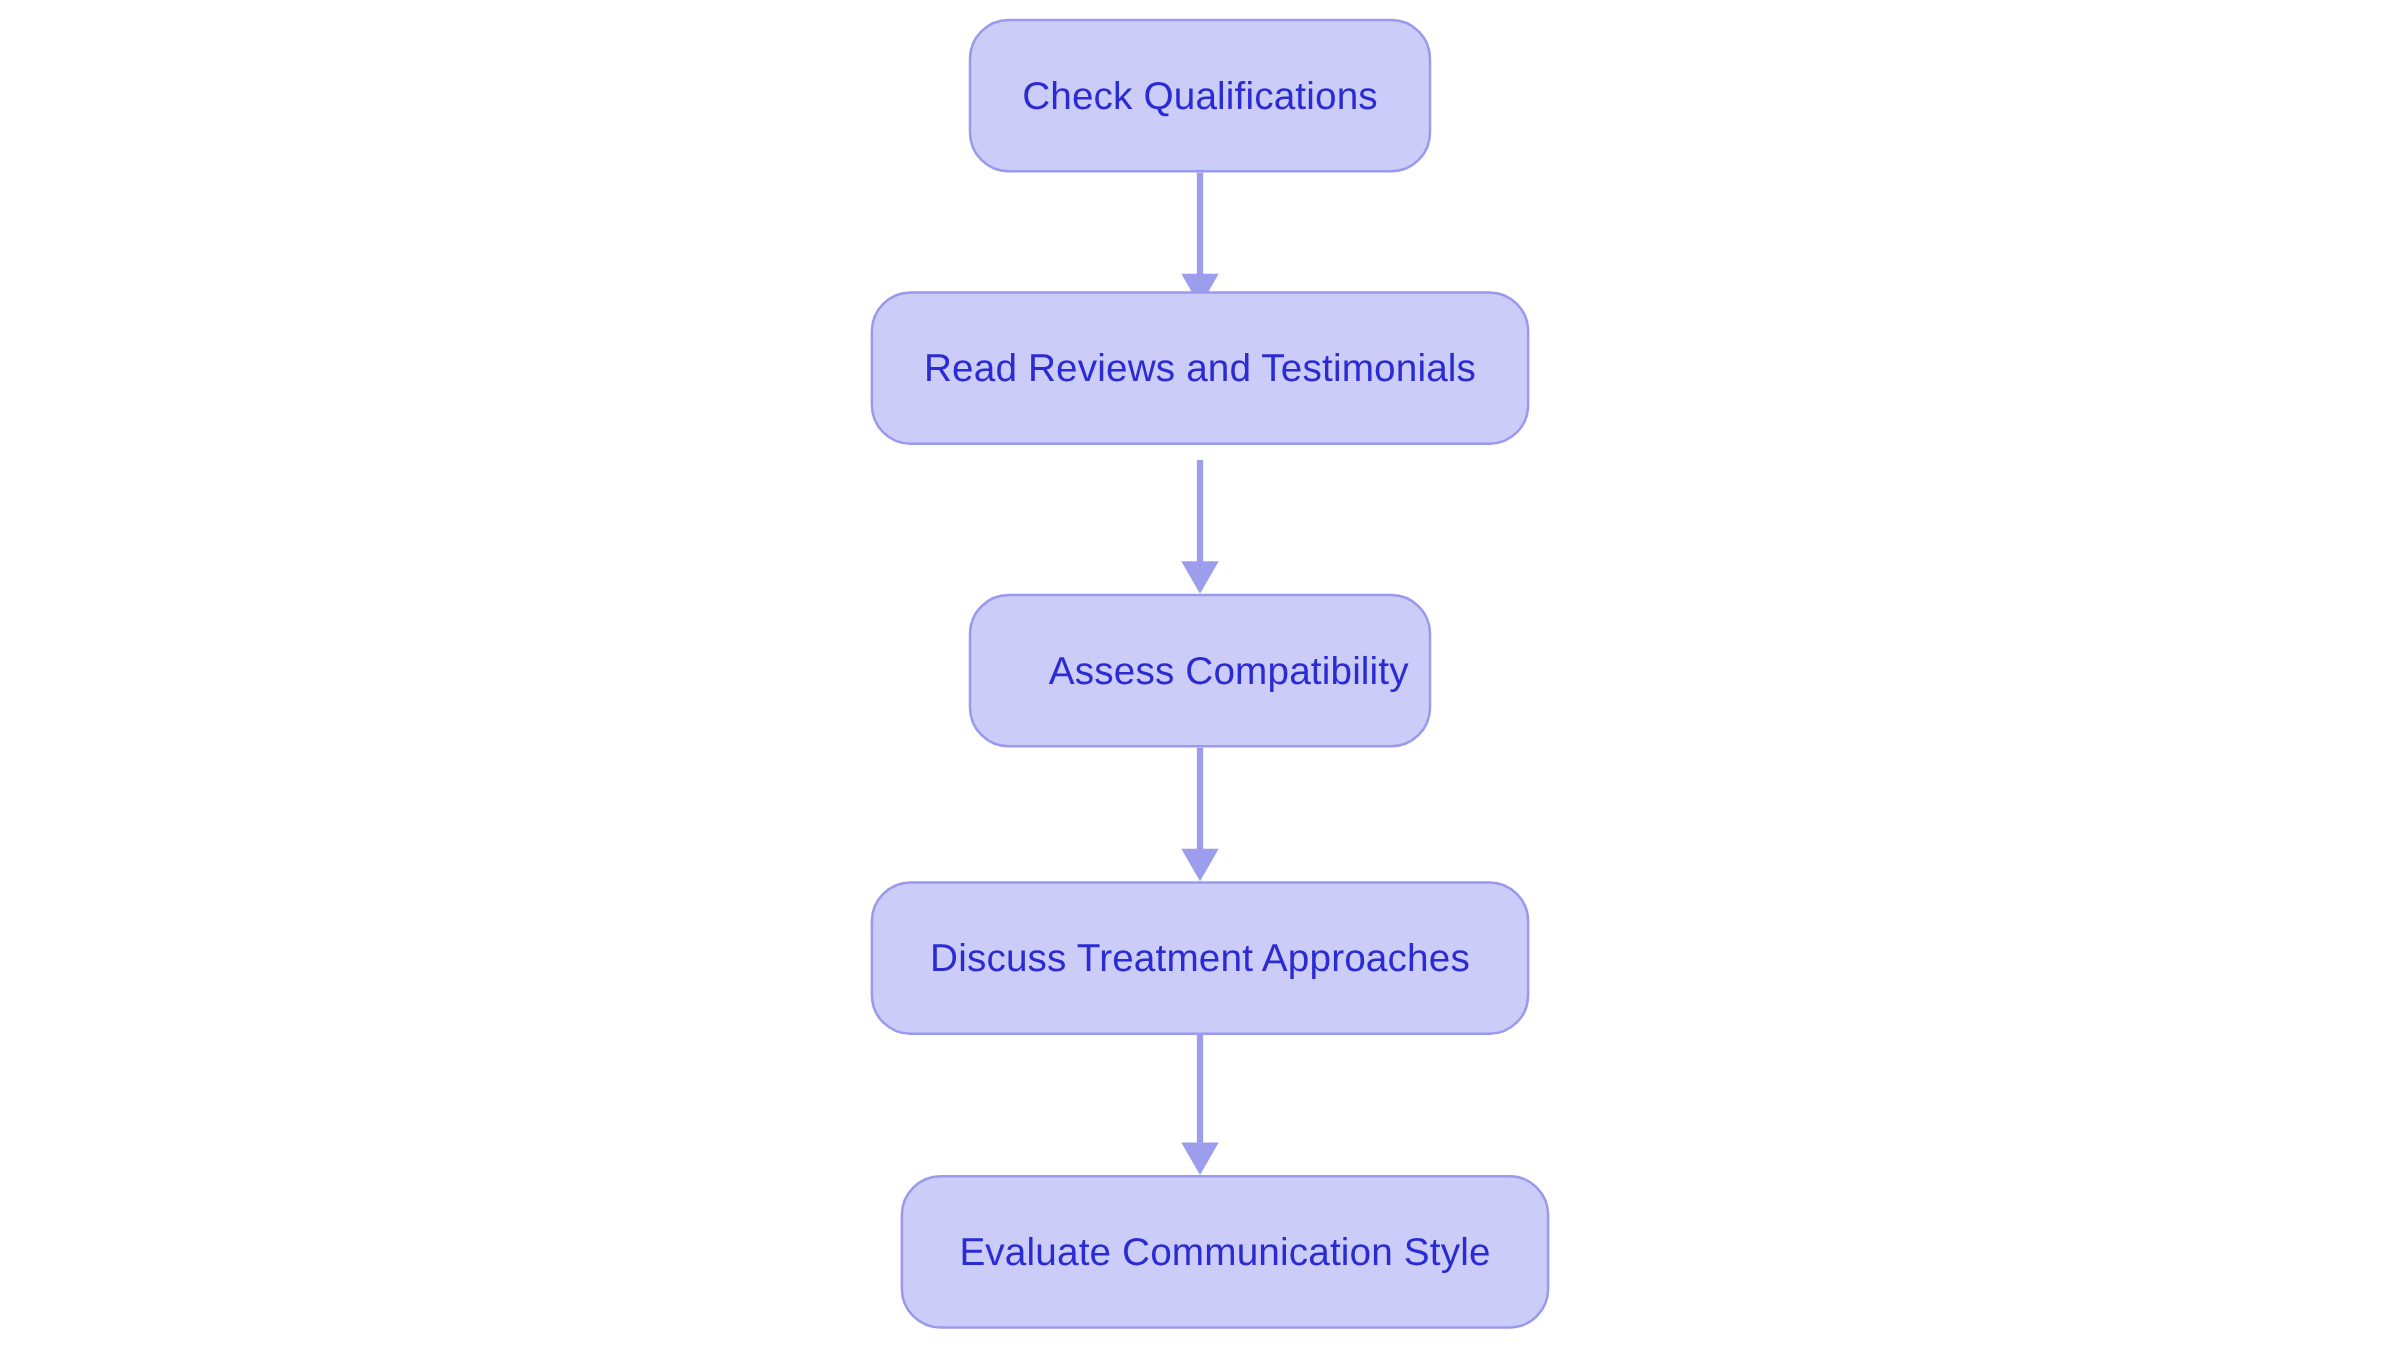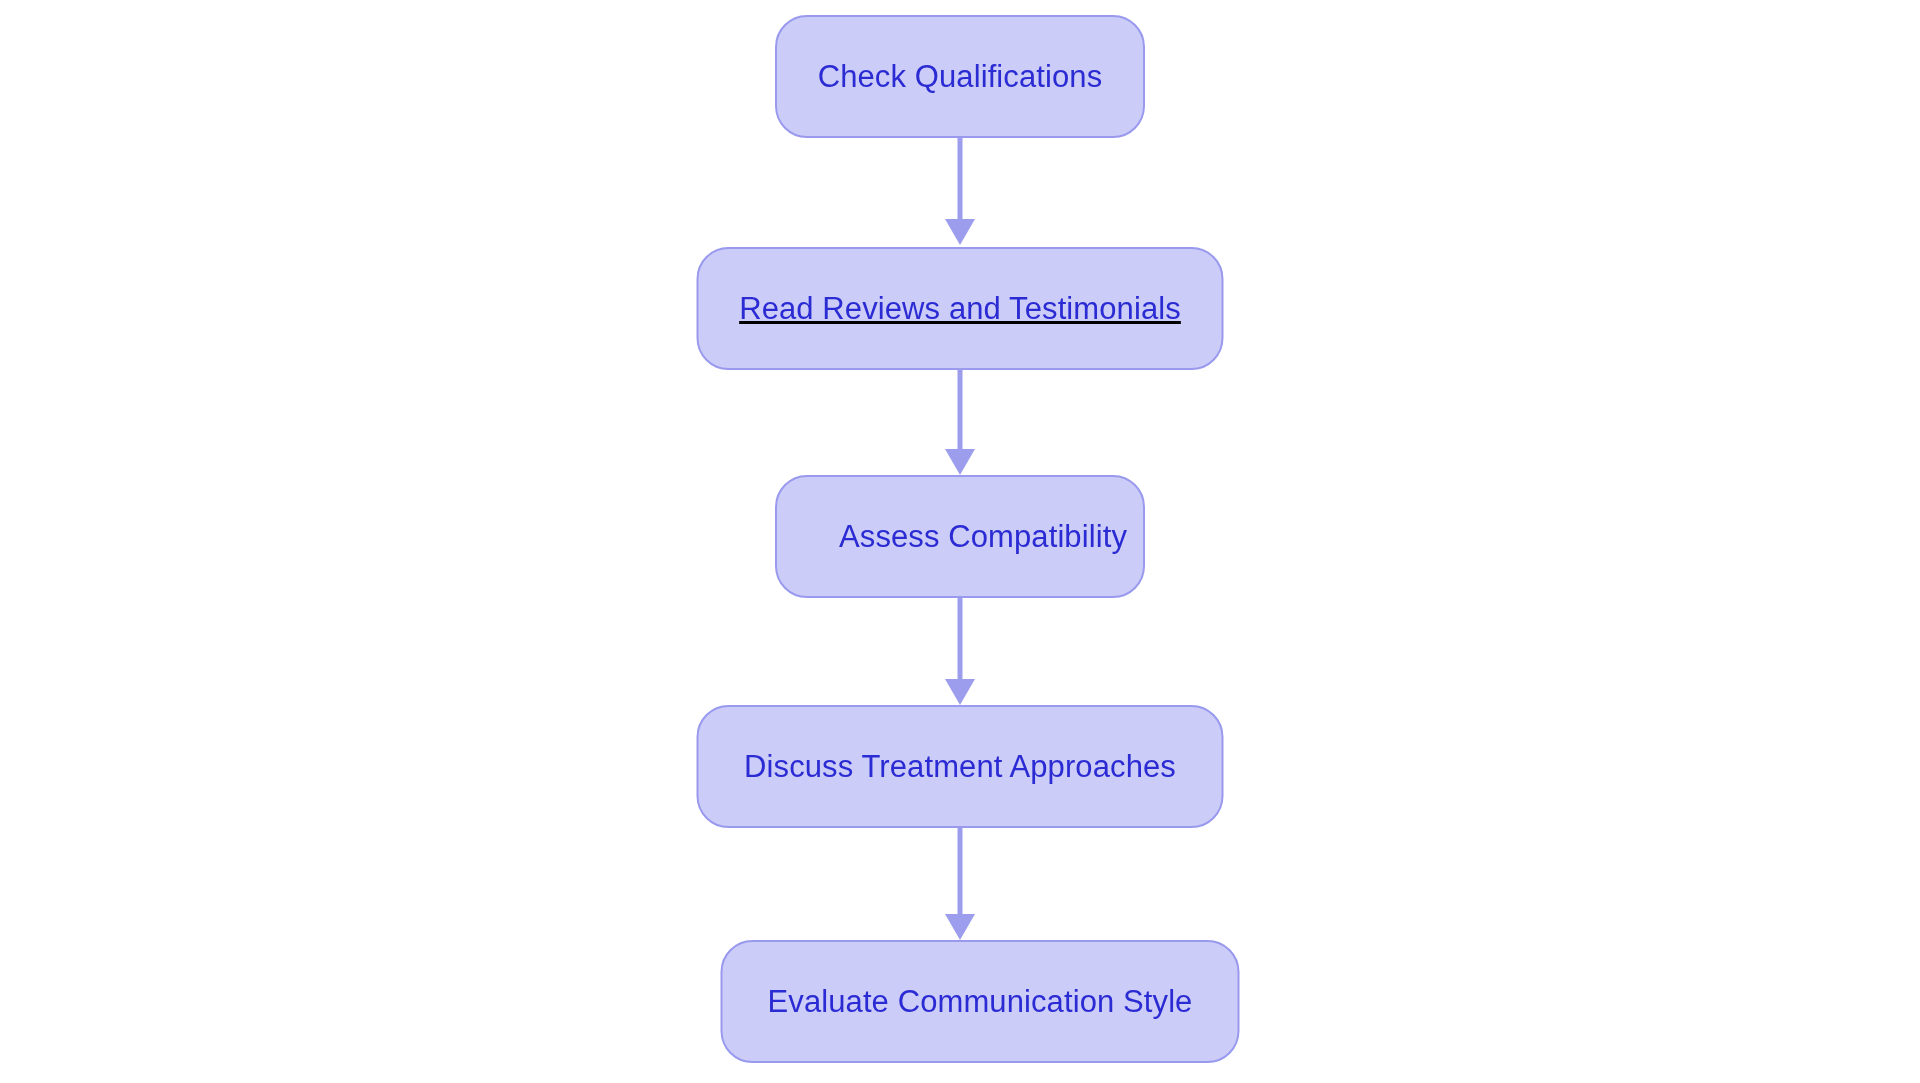--- a/index.html
+++ b/index.html
@@ -41,21 +41,21 @@
     font-size: 31px;
     font-weight: 400;
     line-height: 1;
     letter-spacing: 0.1px;
     white-space: nowrap;
     user-select: none;
   }
 
   
   #node-0 { top: 15px;  width: 370px; }
-  #node-1 { top: 247px; width: 527px; text-decoration: underline; }
+  #node-1 { top: 233px; width: 527px; }
   #node-2 { top: 475px; width: 370px; padding-left: 46px; }
   #node-3 { top: 705px; width: 527px; }
   #node-4 { top: 940px; width: 519px; margin-left: 20px; }
 
   
   .flow-connector {
     position: absolute;
     left: 960px;
     transform: translateX(-50%);
     width: 40px;

